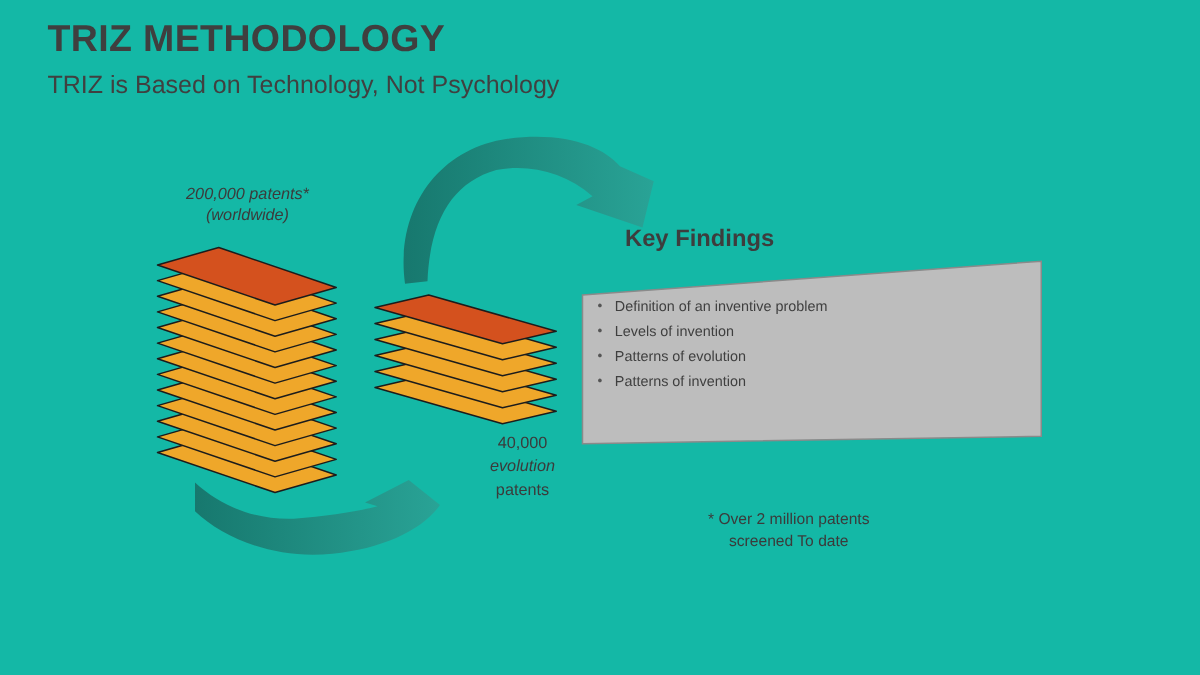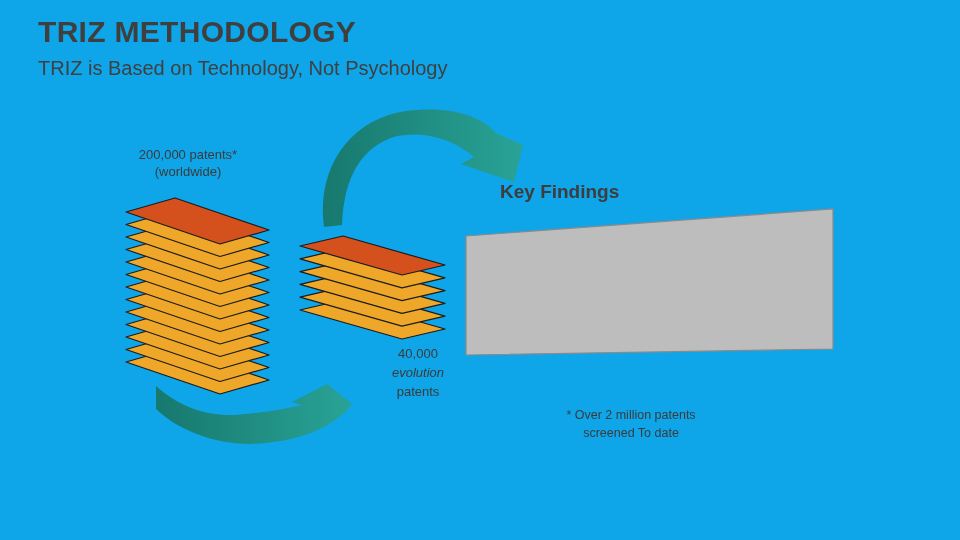--- a/index.html
+++ b/index.html
@@ -3,35 +3,35 @@
 <meta charset="utf-8">
 <style>
   html,body{margin:0;padding:0;background:#e8e8e8;}
   .slide{position:relative;width:960px;height:540px;background:#f1f2f1;overflow:hidden;
          font-family:"Liberation Sans",sans-serif;color:#3f3f3f;}
   #canvas{position:absolute;left:0;top:0;width:960px;height:540px;}
   .title{position:absolute;left:38px;top:15px;margin:0;font-size:30px;font-weight:700;
          letter-spacing:.3px;color:#3f3f3f;}
   .subtitle{position:absolute;left:38px;top:57px;margin:0;font-size:20px;font-weight:400;color:#404040;}
   .label{position:absolute;text-align:center;color:#3b3b3b;}
-  .label-large-stack{left:108px;top:146px;width:160px;font-size:13px;line-height:17px;}
+  .label-large-stack{left:118px;top:146px;width:160px;font-size:13px;line-height:17px;font-style:italic;}
   .label-small-stack{left:366px;top:344px;width:104px;font-size:13px;line-height:19px;}
   .italic{font-style:italic;}
   .kf-heading{position:absolute;left:500px;top:181px;margin:0;font-size:19px;font-weight:700;color:#3d3d3d;}
   .kf-list{position:absolute;left:478px;top:240px;width:350px;margin:0;padding:0;list-style:none;
            font-size:11.5px;color:#3f3f3f;}
   .kf-list li{display:flex;align-items:baseline;height:20px;}
   .kf-list li::before{content:"\2022";color:#555;margin-right:10px;font-size:11px;position:relative;top:-1px;}
   .footnote{position:absolute;left:536px;top:406px;width:190px;text-align:center;
             font-size:12.5px;line-height:18px;color:#3b3b3b;}
 </style>
 </head>
 <body>
 
-<div class="slide" style="background: #0ea5e9;">
+<div class="slide" style="background: #14b8a6;">
 
   <h1 class="title">TRIZ METHODOLOGY</h1>
   <h2 class="subtitle">TRIZ is Based on Technology, Not Psychology</h2>
 
   <svg id="canvas" viewBox="0 0 960 540">
       <defs>
         <linearGradient id="gradTop" x1="0" y1="0" x2="1" y2="0">
           <stop offset="0%" stop-color="#17786e"></stop>
           <stop offset="100%" stop-color="#29a396"></stop>
         </linearGradient>
@@ -74,19 +74,25 @@
   </div>
 
   <div class="label label-small-stack">
     <div>40,000</div>
     <div class="italic">evolution</div>
     <div>patents</div>
   </div>
 
   <h3 class="kf-heading">Key Findings</h3>
 
+  <ul class="kf-list">
+      <li>Definition of an inventive problem</li>
+      <li>Levels of invention</li>
+      <li>Patterns of evolution</li>
+      <li>Patterns of invention</li>
+    </ul>
 
   <div class="footnote">
     <div>* Over 2 million patents</div>
     <div>screened To date</div>
   </div>
 
 </div>
 
 </body></html>

